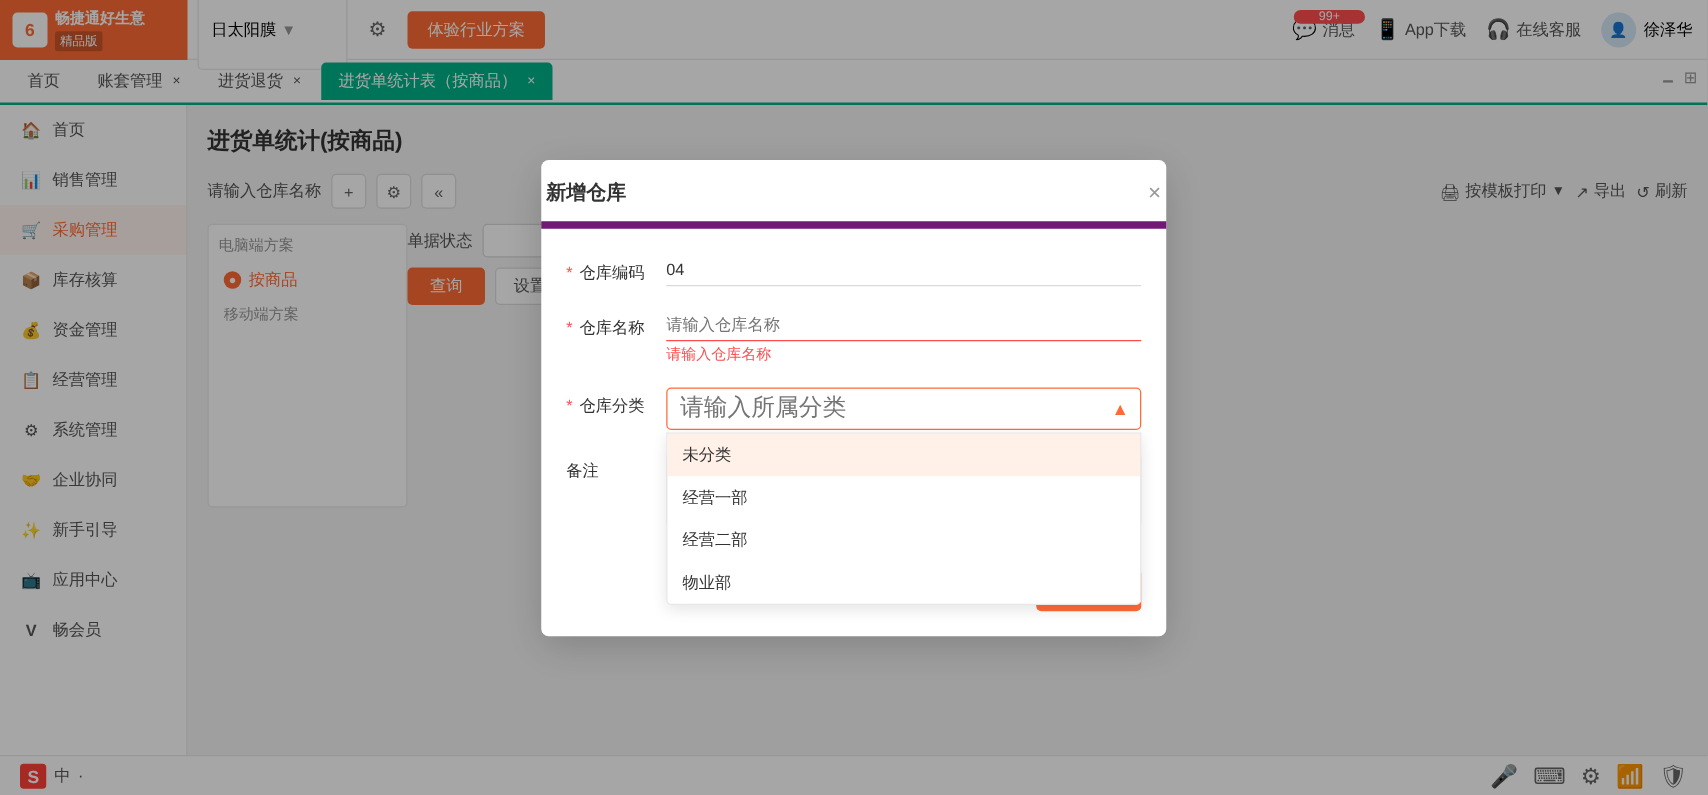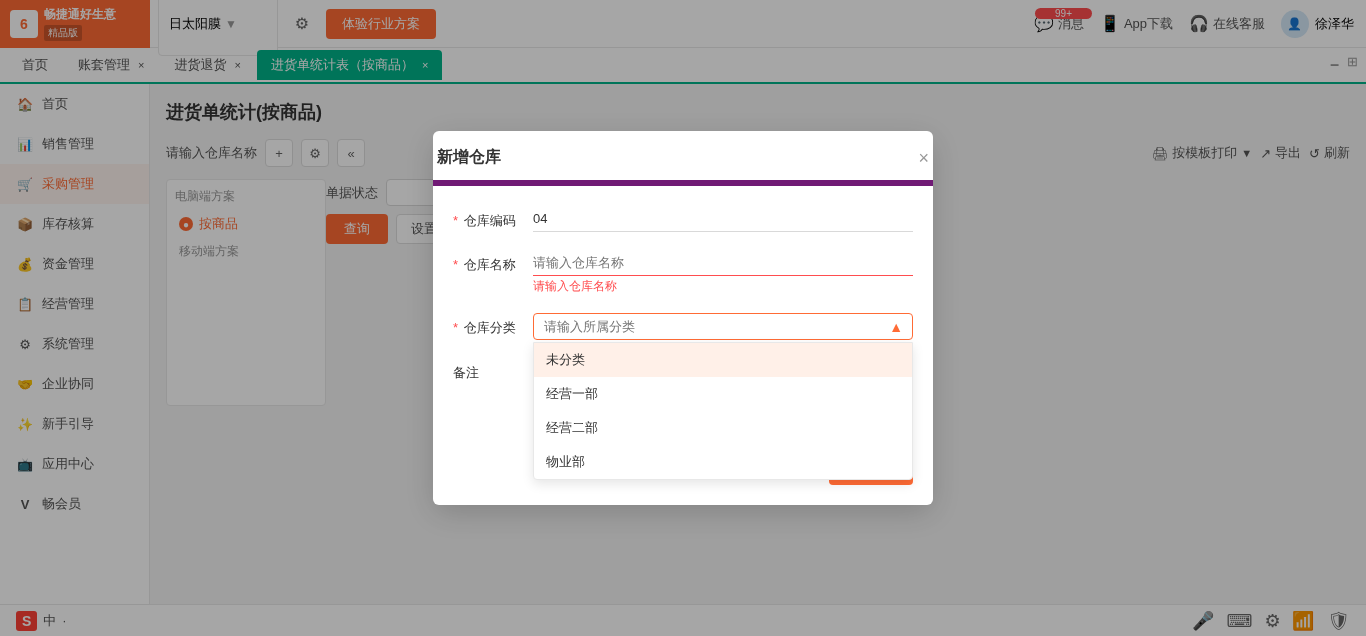--- a/index.html
+++ b/index.html
@@ -168,21 +168,21 @@
       border-bottom: 1px solid #ff4d4f;
     }
     .error-msg {
       color: #ff4d4f; font-size: 12px; margin-top: 2px;
     }
     .select-wrapper {
       width: 100%; position: relative;
     }
     .select-input {
       width: 100%; border: 1px solid #ff6b35; border-radius: 4px;
-      padding: 5px 32px 5px 10px; font-size: 13px; outline: none;
+      padding: 5px 32px 5px 10px; font-size: 19px; outline: none;
       color: #999; background: #fff; cursor: pointer;
       appearance: none;
     }
     .select-arrow {
       position: absolute; right: 10px; top: 50%; transform: translateY(-50%);
       color: #ff6b35; font-size: 14px; pointer-events: none;
     }
     .dropdown-menu {
       position: absolute; top: 100%; left: 0; right: 0;
       background: #fff; border: 1px solid #e8e8e8;

